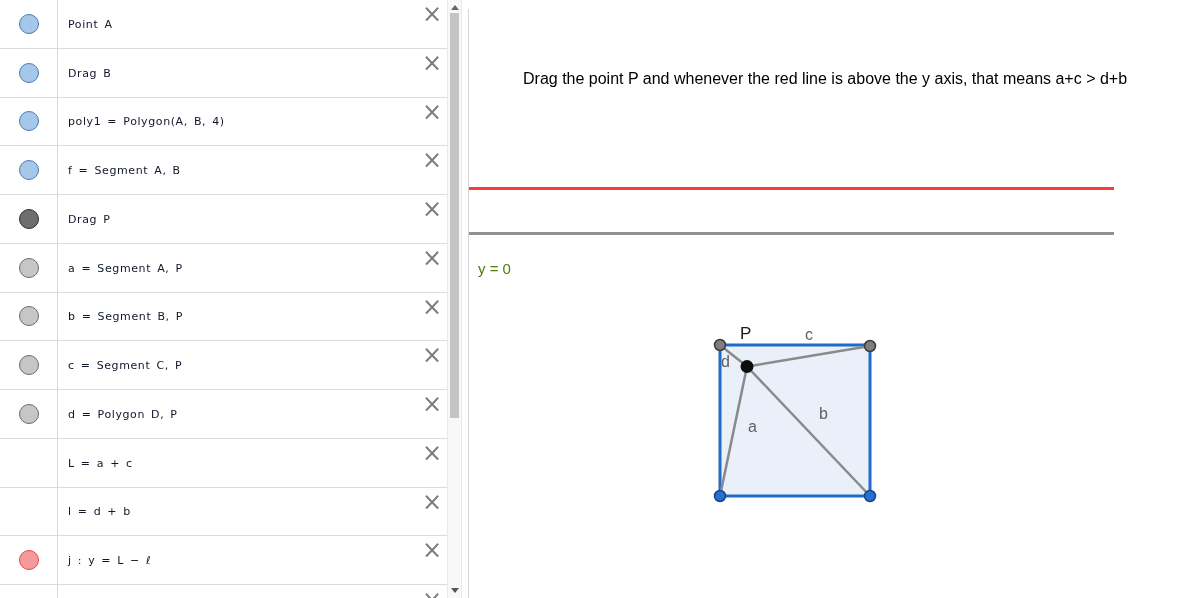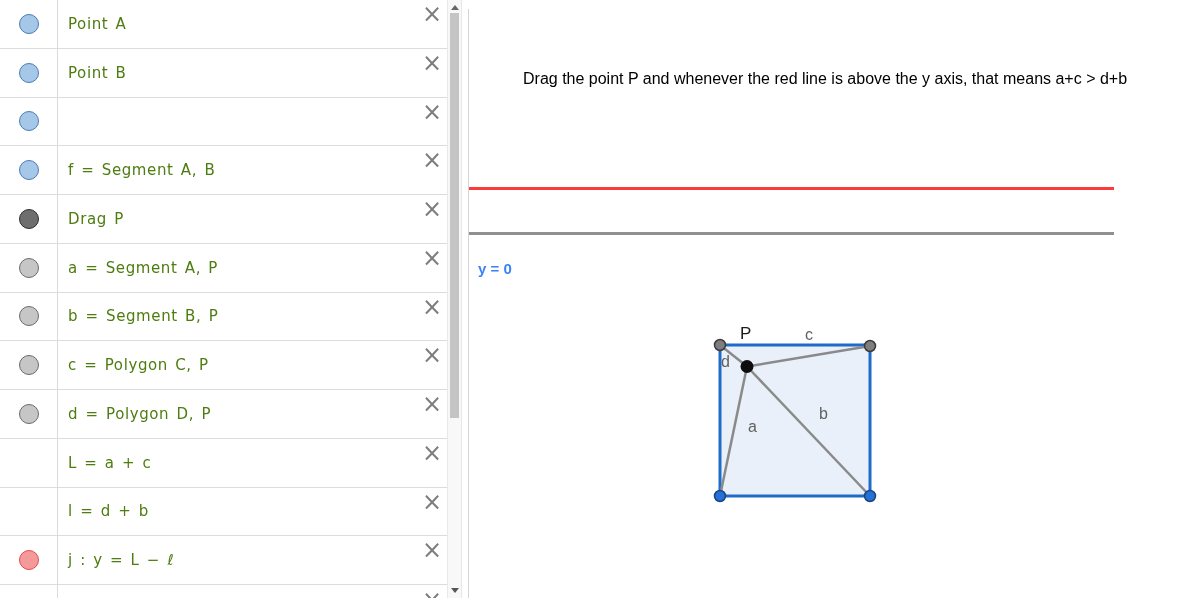--- a/index.html
+++ b/index.html
@@ -13,21 +13,21 @@
   .algebra { position:absolute; left:0; top:0; width:447px; height:598px; background:#fff; }
   .col-divider { position:absolute; left:57px; top:0; bottom:0; width:1px; background:#dadada; z-index:0; }
   .row { position:relative; height:48.75px; border-bottom:1px solid #dcdcdc; }
   .row-partial { height:13px; border-bottom:none; overflow:hidden; }
   .dot {
     position:absolute; left:19px; top:50%; transform:translateY(-50%);
     width:20px; height:20px; border-radius:50%; border:1.5px solid transparent;
   }
   .expr {
     position:absolute; left:68px; top:50%; transform:translateY(-50%);
-    font-family:"DejaVu Sans",sans-serif; font-size:15px; color:#4d7c0f;
+    font-family:"DejaVu Sans",sans-serif; font-size:11px; color:#0f172a;
     letter-spacing:0.6px; word-spacing:2px; white-space:pre;
   }
   .xbtn {
     position:absolute; top:3px; right:5px; width:20px; height:22px;
     background:none; border:none; padding:0; cursor:pointer;
     font-family:"DejaVu Sans",sans-serif; font-size:24px; line-height:20px;
     color:#7d7d7d; text-align:center;
   }
 
   
@@ -48,21 +48,21 @@
   .sb-thumb { position:absolute; left:1.5px; top:13px; width:9px; height:405px; background:#c4c4c4; }
 
   
   .graphics {
     position:absolute; left:468px; top:9px; width:646px; height:598px;
     background:#fff; border-left:1px solid #d5d5d5;
   }
   .instruction { position:absolute; left:54px; top:61px; font-size:16px; color:#000; white-space:pre; }
   .redline  { position:absolute; left:0; right:0; top:178px; height:3px; }
   .axisline { position:absolute; left:0; right:0; top:223px; height:3px; }
-  .axis-label { position:absolute; left:9px; top:251px; font-size:15px; color:#3b82f6;font-weight:bold; }
+  .axis-label { position:absolute; left:9px; top:251px; font-size:15px; color:#4d7c0f; }
   svg.geom { position:absolute; left:0; top:0; }
   .glabel { position:absolute; font-size:16px; color:#616161; }
   .glabel-p { left:271px; top:315px; font-size:17px; color:#1b1b1b; }
   .glabel-c { left:336px; top:317px; }
   .glabel-d { left:252px; top:344px; }
   .glabel-a { left:279px; top:409px; }
   .glabel-b { left:350px; top:396px; }
 </style>
 </head>
 <body>
@@ -72,25 +72,26 @@
   <div class="algebra">
     <div class="col-divider"></div>
 
     <div class="row">
       <span class="dot" style="background: rgb(166, 200, 232); border-color: rgb(78, 122, 181);"></span>
       <span class="expr">Point A</span>
       <button class="xbtn">×</button>
     </div>
     <div class="row">
       <span class="dot" style="background: rgb(166, 200, 232); border-color: rgb(78, 122, 181);"></span>
-      <span class="expr">Point B</span>
+      <span class="expr">Drag B</span>
       <button class="xbtn">×</button>
     </div>
     <div class="row">
       <span class="dot" style="background: rgb(166, 200, 232); border-color: rgb(78, 122, 181);"></span>
+      <span class="expr">poly1 = Polygon(A, B, 4)</span>
       <button class="xbtn">×</button>
     </div>
     <div class="row">
       <span class="dot" style="background: rgb(166, 200, 232); border-color: rgb(78, 122, 181);"></span>
       <span class="expr">f = Segment A, B</span>
       <button class="xbtn">×</button>
     </div>
     <div class="row">
       <span class="dot" style="background: rgb(110, 110, 110); border-color: rgb(46, 46, 46);"></span>
       <span class="expr">Drag P</span>
@@ -101,21 +102,21 @@
       <span class="expr">a = Segment A, P</span>
       <button class="xbtn">×</button>
     </div>
     <div class="row">
       <span class="dot" style="background: rgb(198, 198, 198); border-color: rgb(107, 107, 107);"></span>
       <span class="expr">b = Segment B, P</span>
       <button class="xbtn">×</button>
     </div>
     <div class="row">
       <span class="dot" style="background: rgb(198, 198, 198); border-color: rgb(107, 107, 107);"></span>
-      <span class="expr">c = Polygon C, P</span>
+      <span class="expr">c = Segment C, P</span>
       <button class="xbtn">×</button>
     </div>
     <div class="row">
       <span class="dot" style="background: rgb(198, 198, 198); border-color: rgb(107, 107, 107);"></span>
       <span class="expr">d = Polygon D, P</span>
       <button class="xbtn">×</button>
     </div>
     <div class="row">
       <span class="expr">L = a + c</span>
       <button class="xbtn">×</button>

